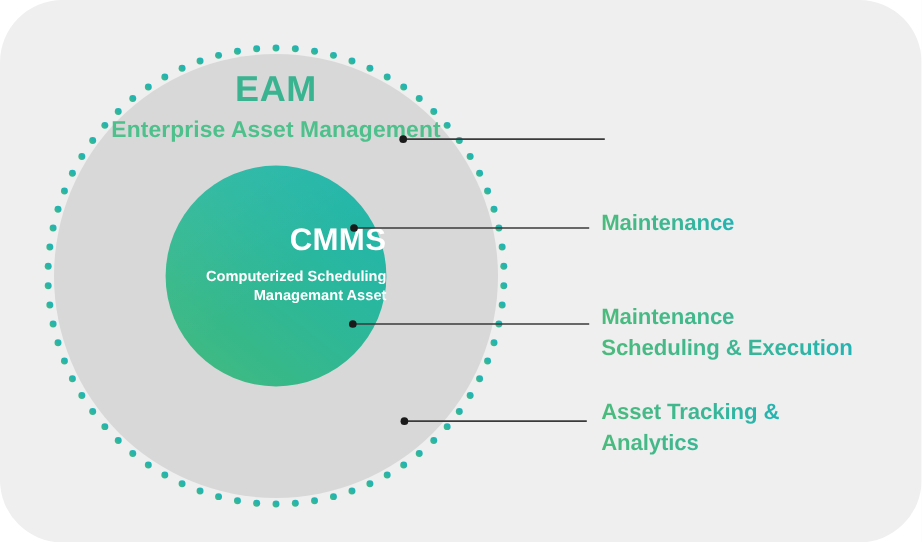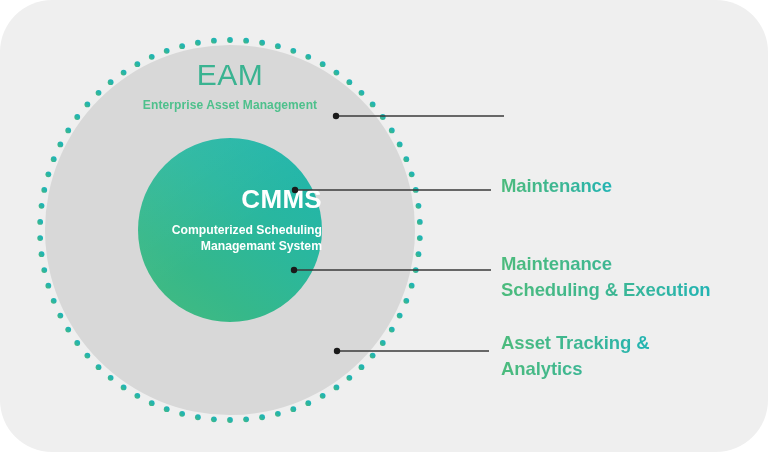--- a/index.html
+++ b/index.html
@@ -65,29 +65,29 @@
   .eam-text {
     position: absolute;
     left: 45px;
     top: 60px;
     width: 370px;
     text-align: center;
     line-height: 1;
   }
   .eam-title {
     font-size: 30px;
-    font-weight: normal;
+    font-weight: bold;
     color: #3ab391;
     letter-spacing: 0.5px;
     display: block;
   }
   .eam-sub {
     display: block;
     margin-top: 9px;
-    font-size: 12px;
+    font-size: 19px;
     font-weight: bold;
     color: #4ec08c;
     letter-spacing: 0.1px;
   }
 
   
   .cmms-text {
     position: absolute;
     left: 138px;
     top: 186px;
@@ -238,21 +238,21 @@
 
   <div class="inner-circle"></div>
 
   <div class="eam-text">
     <span class="eam-title">EAM</span>
     <span class="eam-sub">Enterprise Asset Management</span>
   </div>
 
   <div class="cmms-text">
     <span class="cmms-title">CMMS</span>
-    <span class="cmms-sub"><span>Computerized Scheduling</span><br><span>Managemant System</span></span>
+    <span class="cmms-sub"><span>Computerized Scheduling</span><br><span>Managemant Asset</span></span>
   </div>
 
   <svg class="connectors" viewBox="0 0 768 452" xmlns="http://www.w3.org/2000/svg">
     <g id="connector-group">
         <line x1="336" y1="116" x2="504" y2="116" stroke="#3a3a3a" stroke-width="1.4"></line>
         <circle cx="336" cy="116" r="3.2" fill="#1a1a1a"></circle>
         <line x1="295" y1="190" x2="491" y2="190" stroke="#3a3a3a" stroke-width="1.4"></line>
         <circle cx="295" cy="190" r="3.2" fill="#1a1a1a"></circle>
         <line x1="294" y1="270" x2="491" y2="270" stroke="#3a3a3a" stroke-width="1.4"></line>
         <circle cx="294" cy="270" r="3.2" fill="#1a1a1a"></circle>

